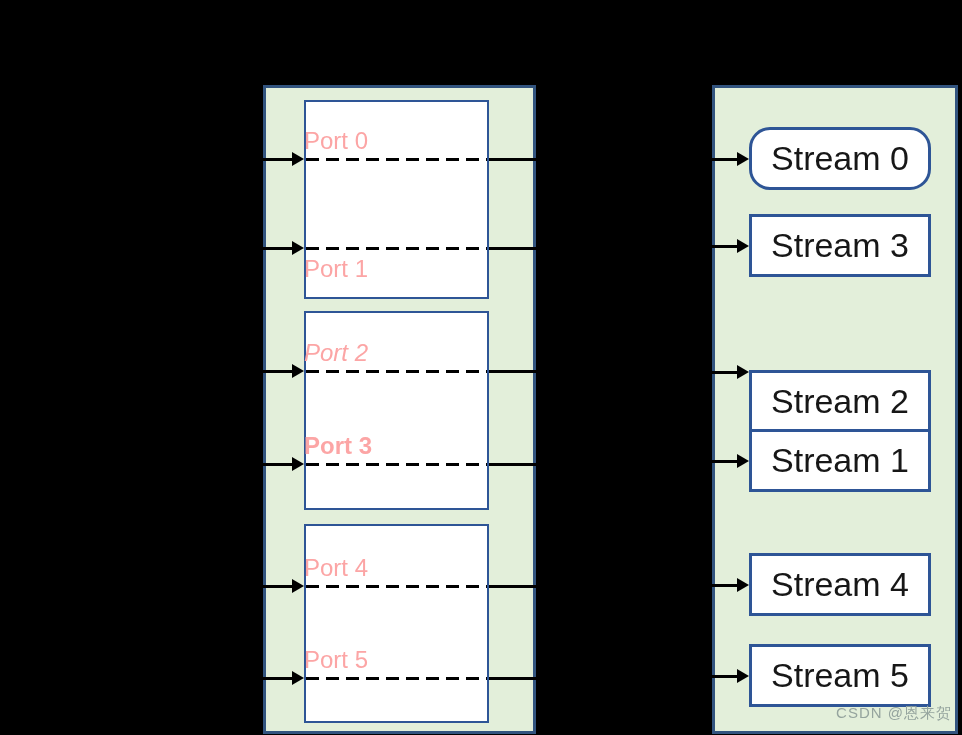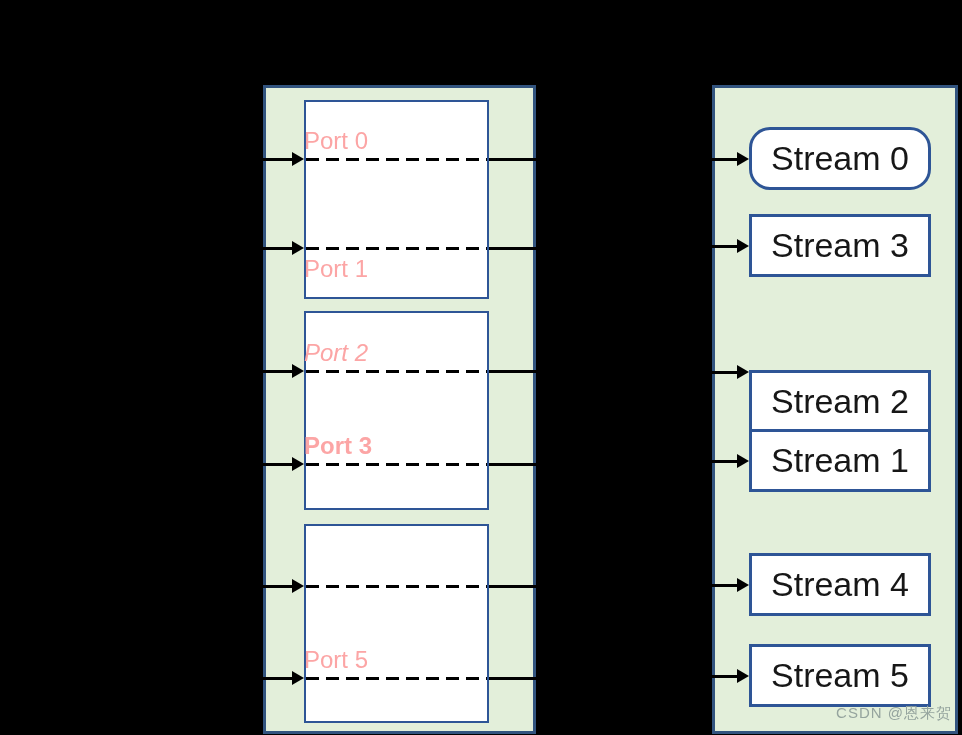--- a/index.html
+++ b/index.html
@@ -50,20 +50,21 @@
   <div class="panel" style="left:712px;top:85px;width:246px;height:649px;"></div>
 
   <div class="pbox" style="left:304px;top:100px;width:185px;height:199px;"></div>
   <div class="pbox" style="left:304px;top:311px;width:185px;height:199px;"></div>
   <div class="pbox" style="left:304px;top:524px;width:185px;height:199px;"></div>
 
   <div class="plabel" style="left:304px;width:185px;top:126px;">Port 0</div>
   <div class="plabel" style="left:304px;width:221px;top:215px;margin-top:39px;">Port 1</div>
   <div class="plabel" style="left:304px;width:185px;top:338px;font-style:italic;">Port 2</div>
   <div class="plabel" style="left:304px;width:159px;top:431px;font-weight:bold;">Port 3</div>
+  <div class="plabel" style="left:304px;width:185px;top:553px;">Port 4</div>
   <div class="plabel" style="left:304px;width:185px;top:645px;">Port 5</div>
 
   <div class="dash" style="left:306px;top:158px;width:181px;"></div>
   <div class="dash" style="left:306px;top:247px;width:181px;"></div>
   <div class="dash" style="left:306px;top:370px;width:181px;"></div>
   <div class="dash" style="left:306px;top:463px;width:181px;"></div>
   <div class="dash" style="left:306px;top:585px;width:181px;"></div>
   <div class="dash" style="left:306px;top:677px;width:181px;"></div>
 
   <div class="hline" style="left:263px;top:158px;width:30px;"></div>

